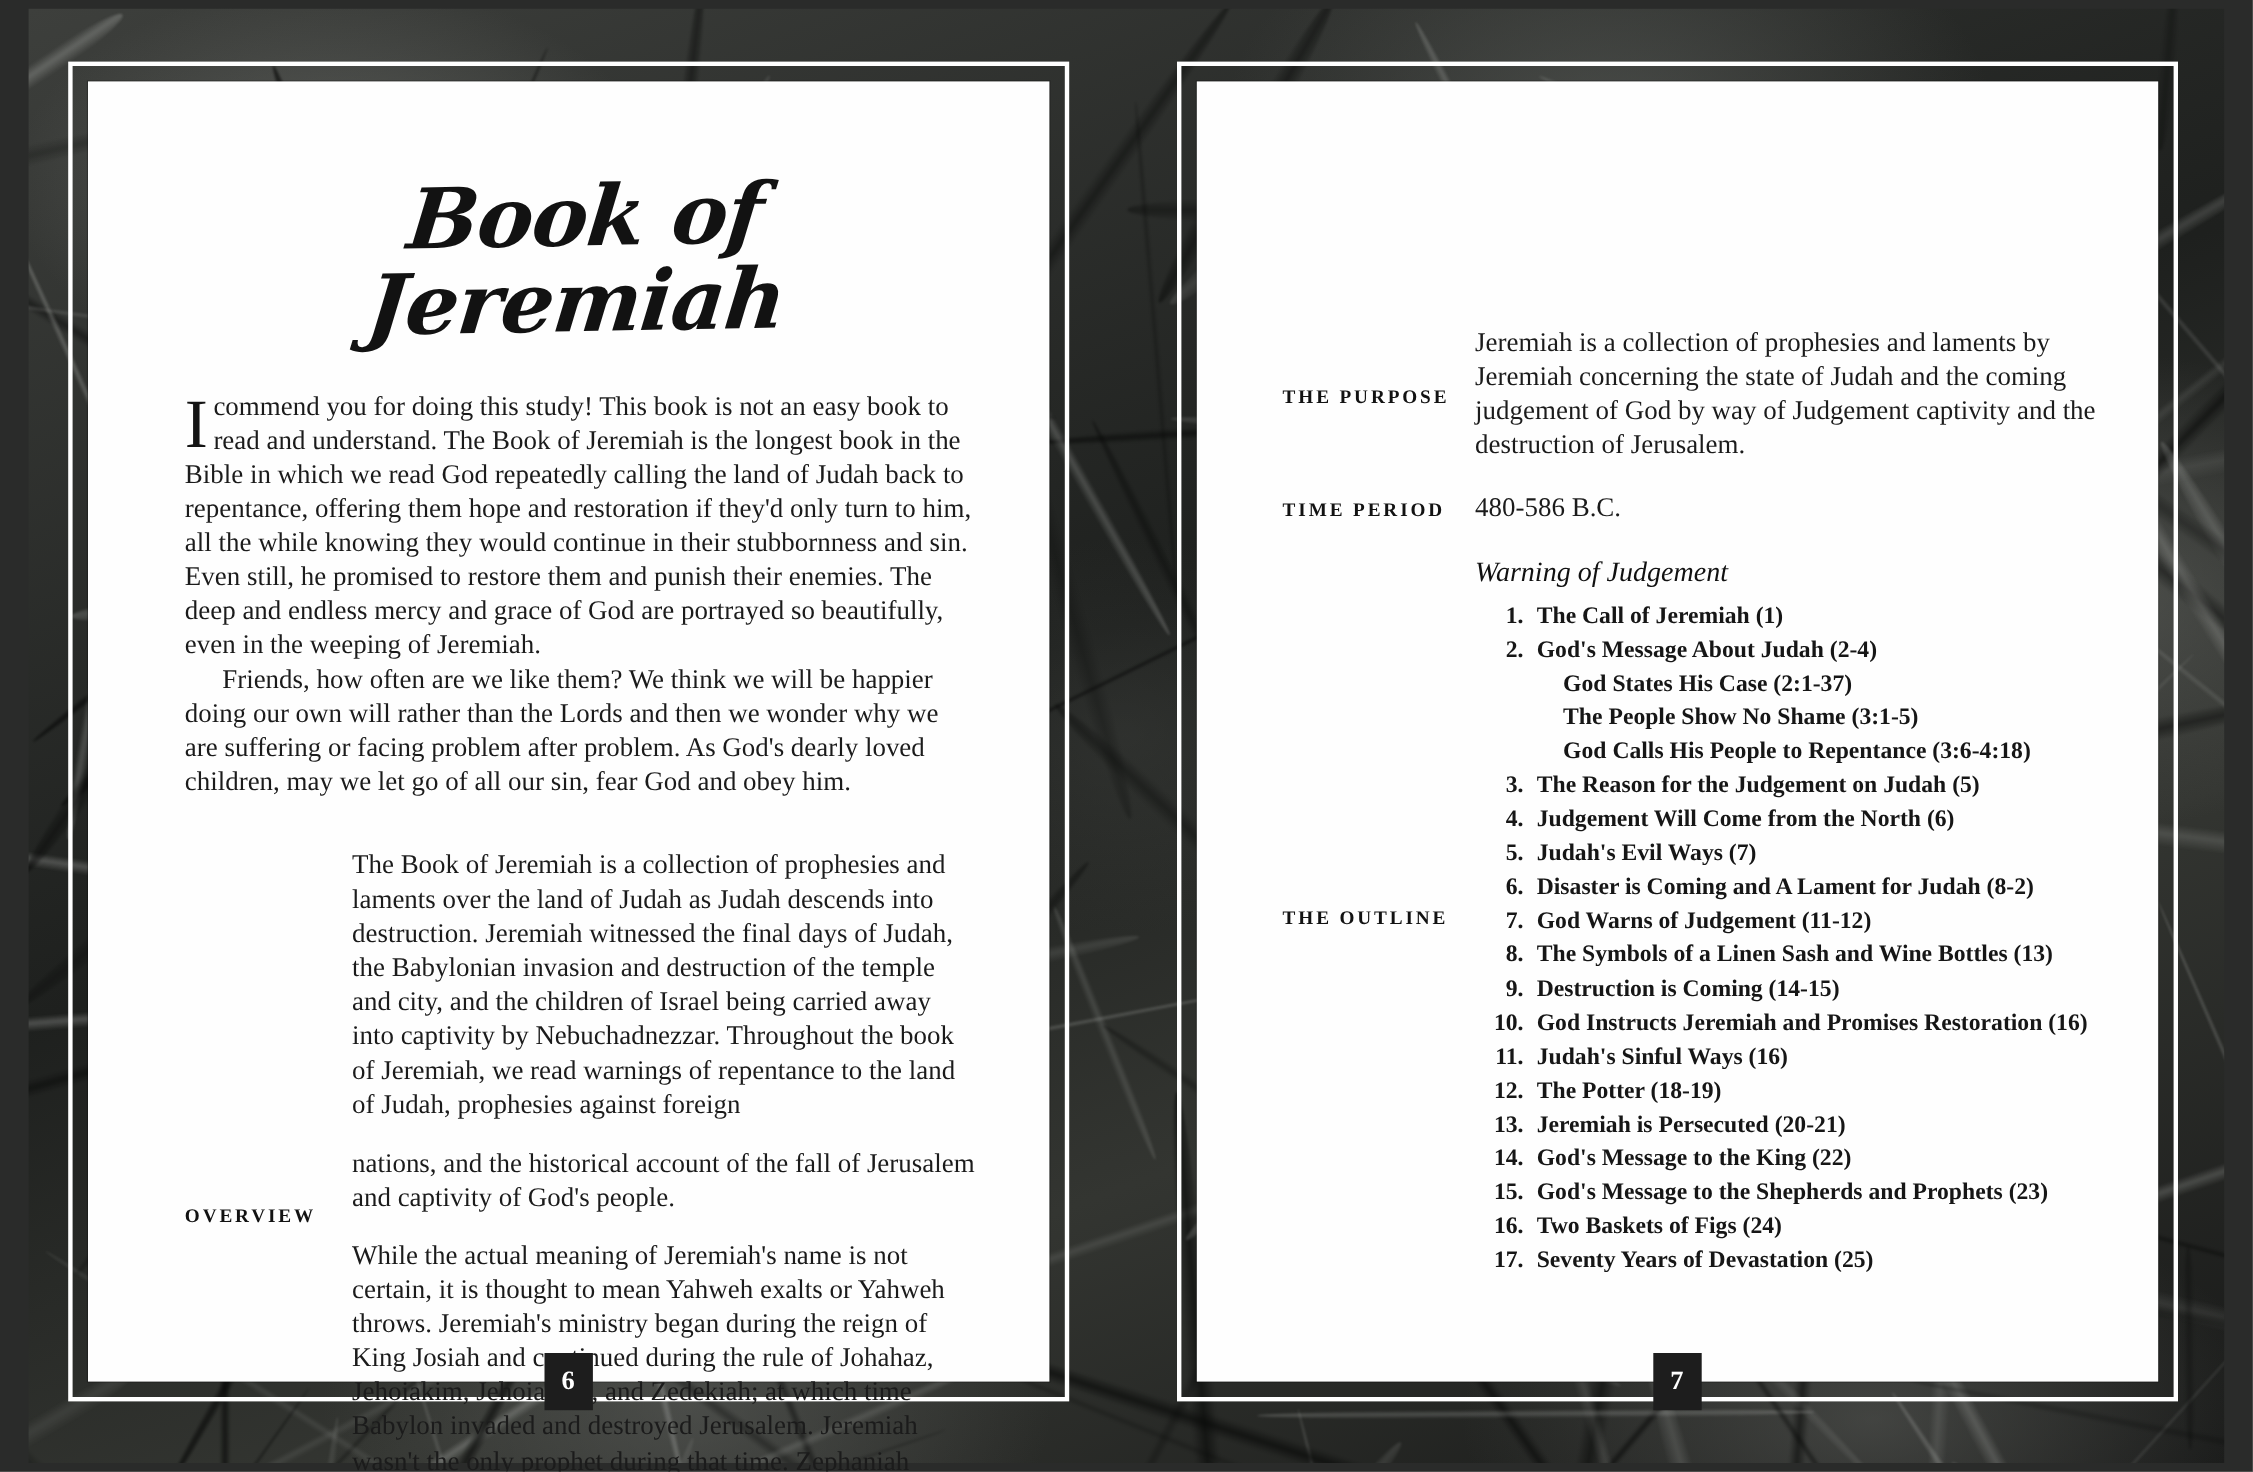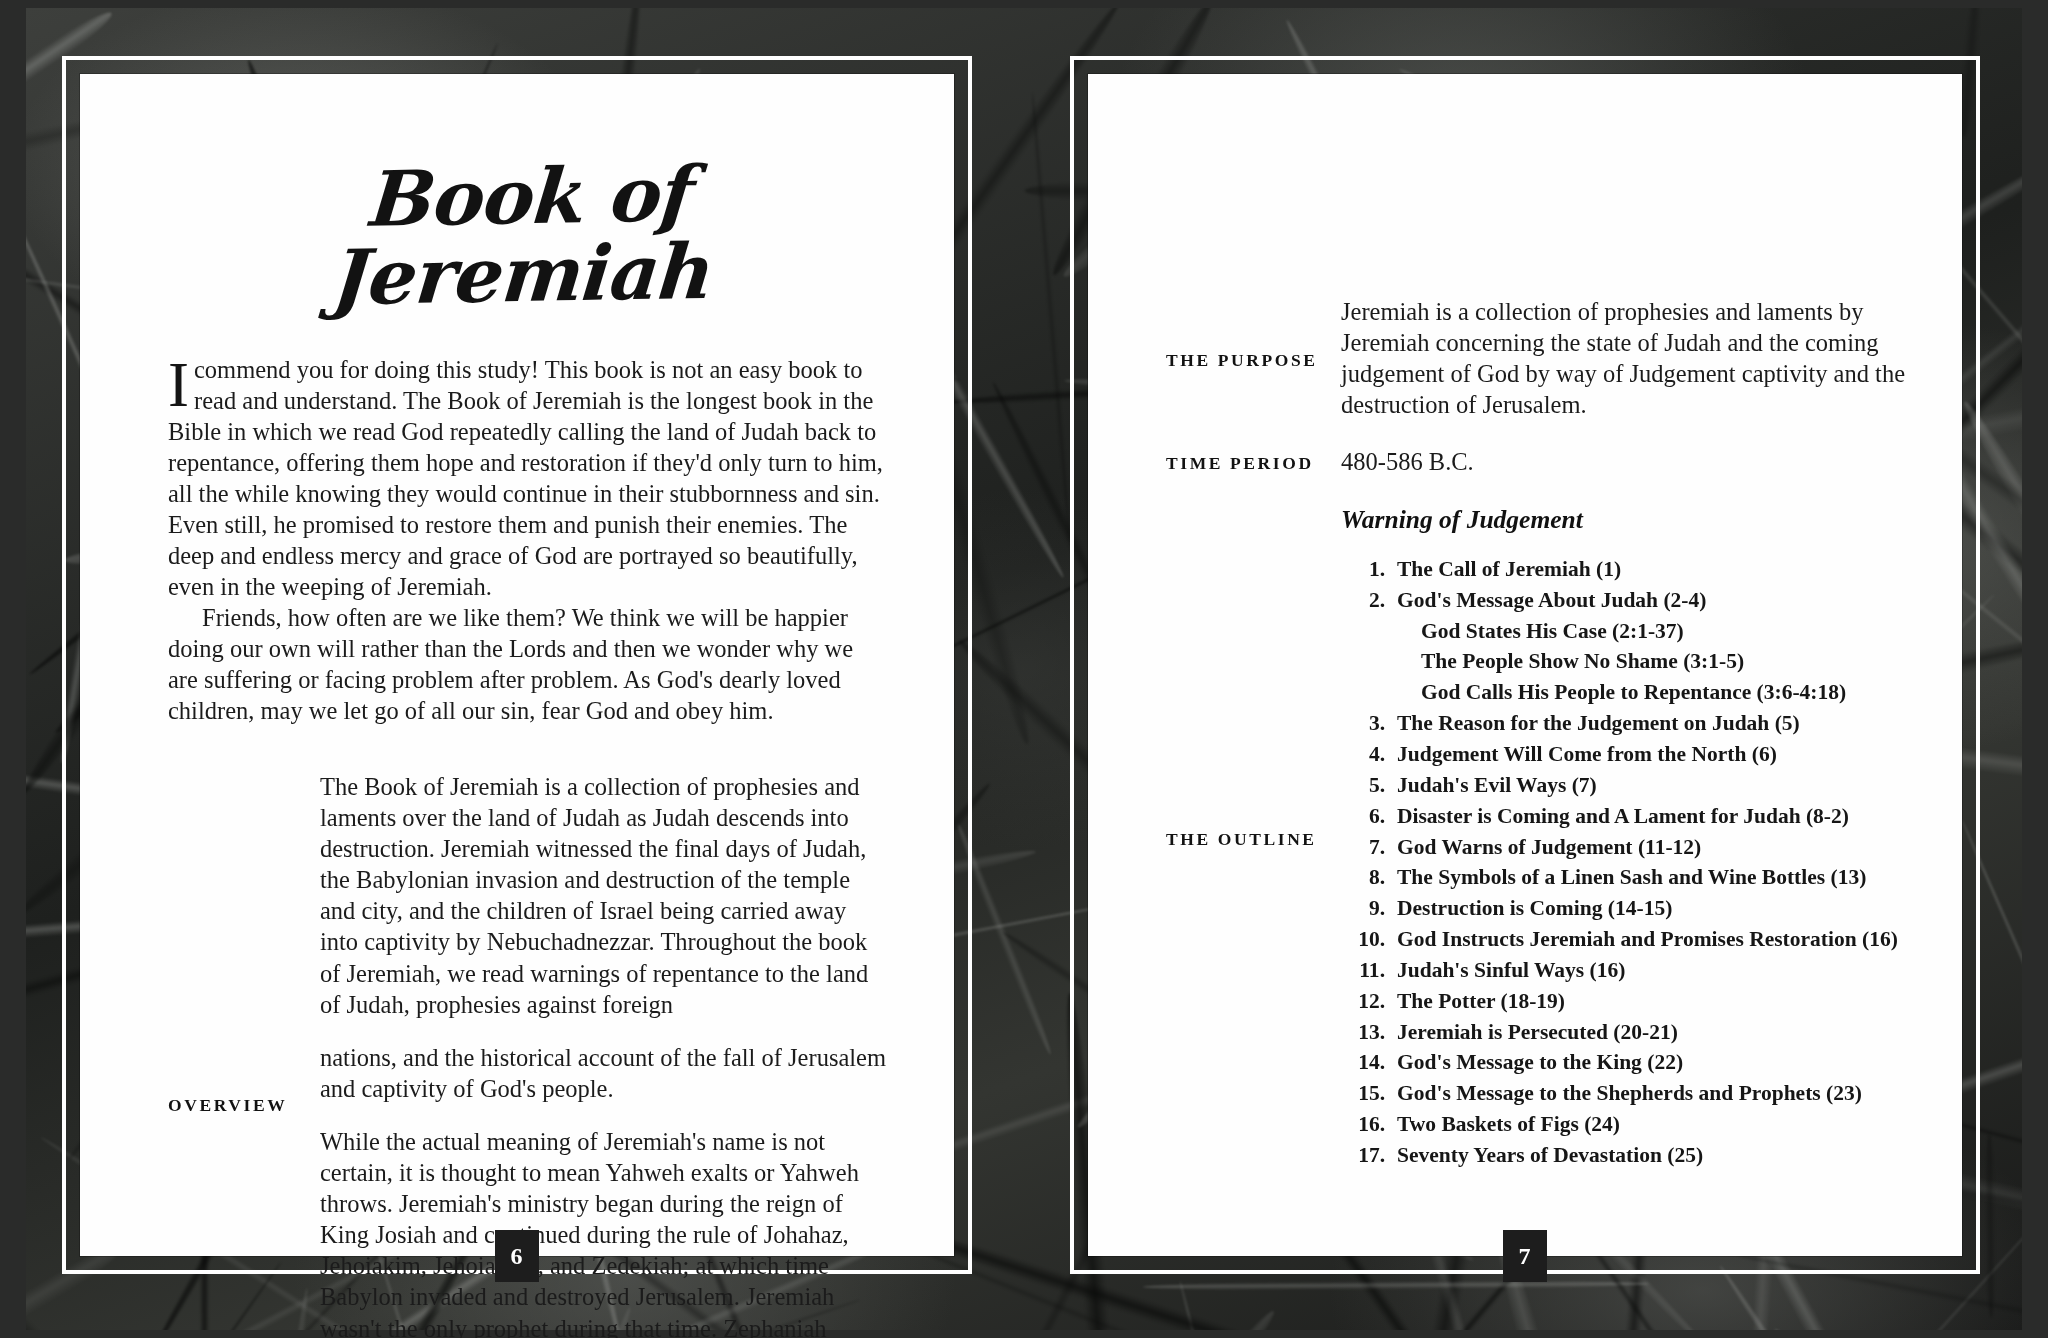--- a/index.html
+++ b/index.html
@@ -149,24 +149,24 @@
   }
   .val p + p { margin-top: 22px; }
 
   .overview-row { margin-top: 44px; }
   .overview-row .lbl { flex: 0 0 152px; }
 
   .verse-ref { font-weight: bold; }
 
   .outline-head {
     font-size: 25.5px;
-    font-weight: bold;
+    font-weight: normal;
     font-style: italic;
     color: #111;
-    margin-bottom: 18px;
+    margin-bottom: 8px;
   }
   ol.outline {
     list-style: none;
     margin: 0; padding: 0;
     counter-reset: outl;
   }
   ol.outline > li {
     counter-increment: outl;
     position: relative;
     padding-left: 56px;

